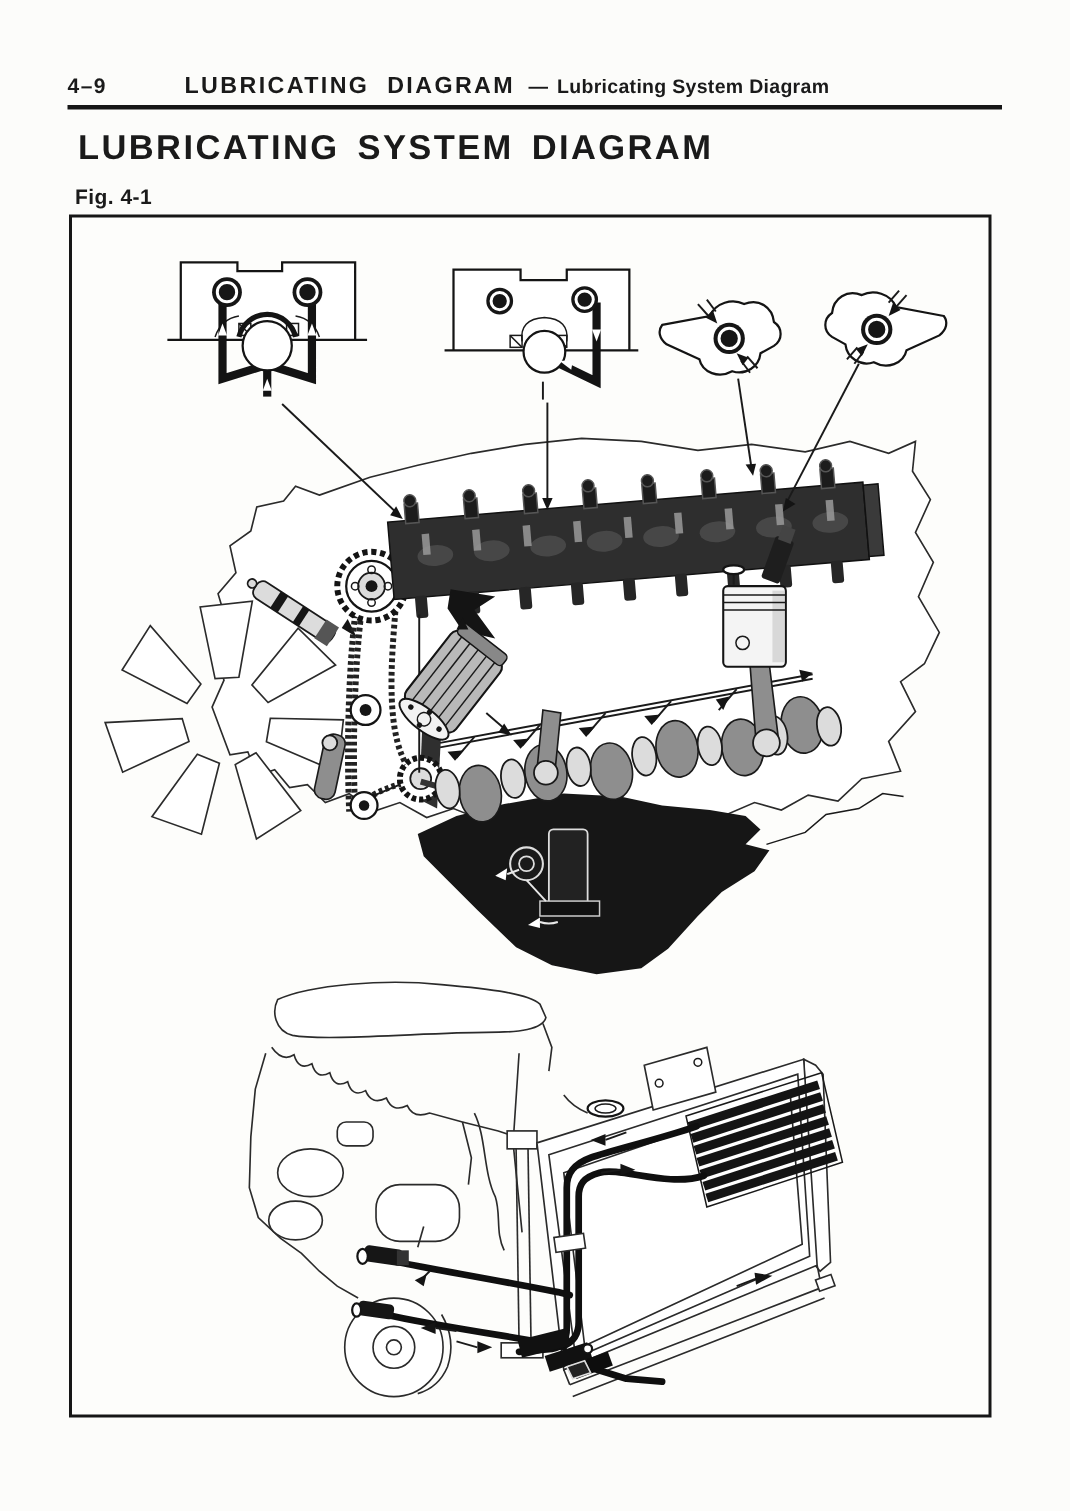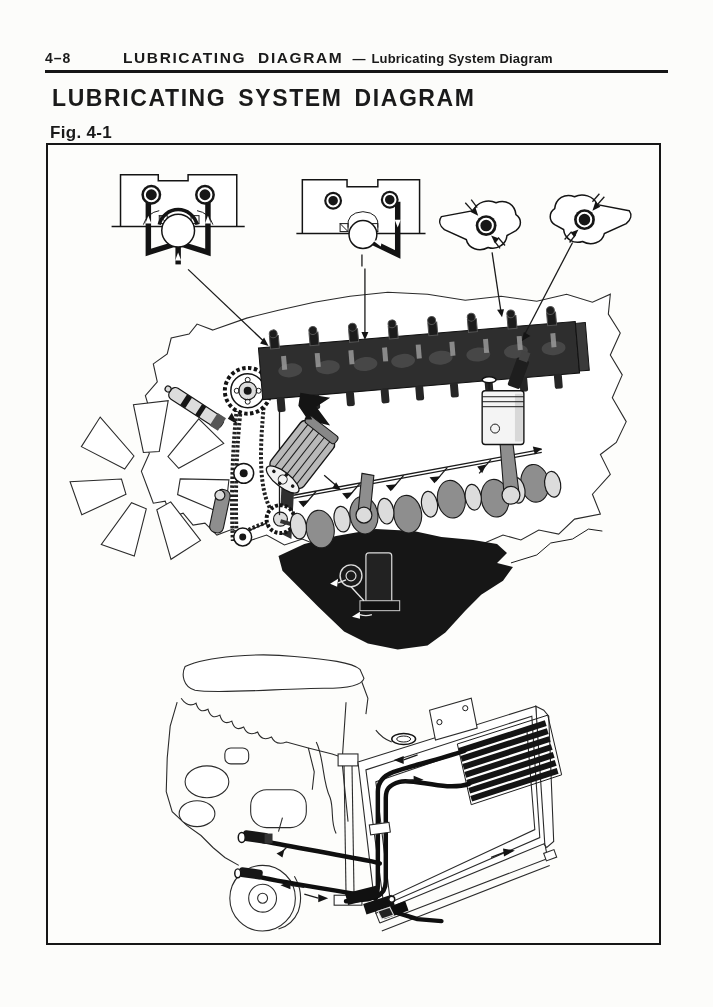--- a/index.html
+++ b/index.html
@@ -16,21 +16,21 @@
   }
   .hdr .pgnum{font-size:14px;font-weight:700;letter-spacing:1px;width:78px;}
   .hdr .sect{font-size:15.5px;font-weight:700;letter-spacing:1.6px;word-spacing:6px;}
   .hdr .sep{font-size:13px;font-weight:600;margin:0 6px 0 9px;}
   .hdr .subsect{font-size:13px;font-weight:600;letter-spacing:.2px;}
   .hdr-rule{position:absolute;left:45px;top:70px;width:623px;height:2.5px;background:#161616;}
   .title{
     position:absolute;left:52px;top:85px;margin:0;
     font-size:23px;font-weight:700;letter-spacing:1.6px;word-spacing:4px;
   }
-  .figlabel{position:absolute;left:50px;top:123px;font-size:17px;font-weight:700;letter-spacing:.3px;}
+  .figlabel{position:absolute;left:50px;top:123px;font-size:14px;font-weight:700;letter-spacing:.3px;}
   .figframe{
     position:absolute;left:46px;top:143px;width:611px;height:798px;
     border:2px solid #161616;background:#fdfdfb;margin:0;
   }
   .figframe svg{display:block;width:100%;height:100%;}
 
   
   .o1{stroke:#2b2b2b;stroke-width:1.1;fill:none;}
   .ow{stroke:#2b2b2b;stroke-width:1.1;fill:#ffffff;}
   .ob{stroke:#141414;stroke-width:1.5;fill:#ffffff;}
@@ -45,21 +45,21 @@
   .gry{fill:#8e8e8e;stroke:#1a1a1a;stroke-width:1.1;}
   .lt{fill:#dcdcdc;stroke:#1a1a1a;stroke-width:1.2;}
   .wl{stroke:#e8e8e8;stroke-width:1.3;fill:none;}
 </style>
 </head>
 <body>
 
 <div class="page">
 
   <div class="hdr">
-    <span class="pgnum">4–8</span>
+    <span class="pgnum">4–9</span>
     <span class="sect">LUBRICATING DIAGRAM</span>
     <span class="sep">—</span>
     <span class="subsect">Lubricating System Diagram</span>
   </div>
   <div class="hdr-rule"></div>
 
   <h1 class="title">LUBRICATING SYSTEM DIAGRAM</h1>
   <div class="figlabel">Fig. 4-1</div>
 
   <figure class="figframe">

